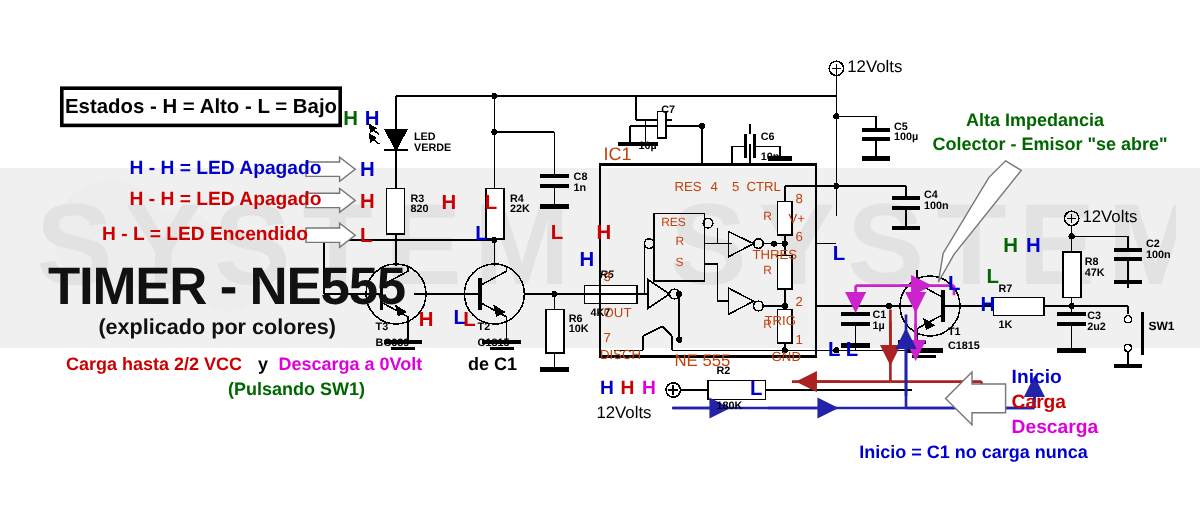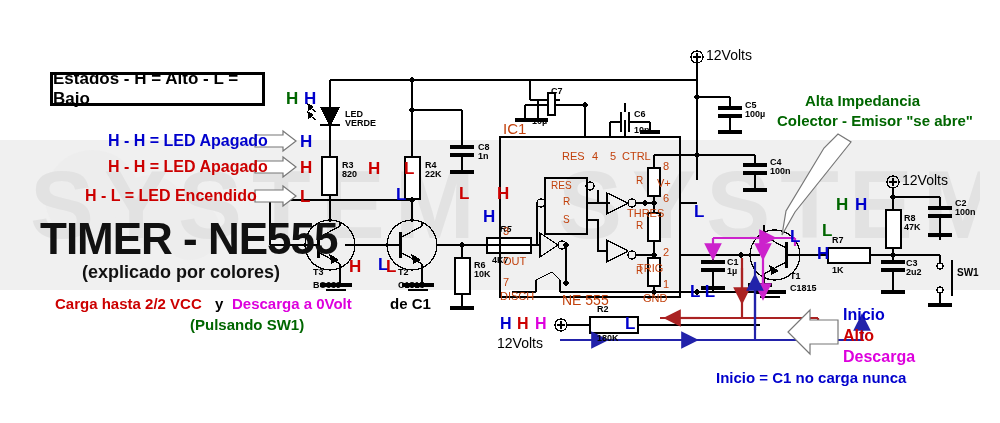--- a/index.html
+++ b/index.html
@@ -14,21 +14,21 @@
            color:#e2e2e2;letter-spacing:10px;white-space:nowrap;overflow:hidden;}
   .wm-blob{position:absolute;border-radius:50%;background:#ededed;}
 
   svg.sch{position:absolute;left:0;top:0;width:1000px;height:423px;}
 
   .lbl{position:absolute;white-space:nowrap;font-family:"Liberation Sans",sans-serif;line-height:1;}
   .b{font-weight:bold;}
   .blue{color:#0000cc;} .red{color:#cc0000;} .mag{color:#dd00dd;}
   .grn{color:#006600;} .blk{color:#000000;}
 
-  .estados-box{position:absolute;left:50px;top:72px;width:215px;height:34px;
+  .estados-box{position:absolute;left:50px;top:72px;width:235px;height:34px;
     border:3px solid #000;background:#fff;box-sizing:border-box;
     display:flex;align-items:center;justify-content:center;
     font-size:17px;color:#000;font-family:"Liberation Sans",sans-serif;}
 
   .title{position:absolute;left:40px;top:214px;font-size:44px;font-weight:bold;color:#111;
     font-family:"Liberation Sans",sans-serif;letter-spacing:-1px;}
   .subtitle{position:absolute;left:82px;top:262px;font-size:18px;font-weight:bold;color:#111;}
 
   .comp{position:absolute;font-size:9px;font-weight:bold;color:#000;line-height:1.05;white-space:pre;}
   .pin{position:absolute;font-size:11px;color:#c2410c;font-family:"Liberation Sans",sans-serif;}
@@ -355,21 +355,21 @@
   <div class="lbl b red" style="left:55px;top:296px;font-size:15px;">Carga hasta 2/2 VCC</div>
   <div class="lbl b blk" style="left:215px;top:296px;font-size:15px;">y</div>
   <div class="lbl b mag" style="left:232px;top:296px;font-size:15px;">Descarga a 0Volt</div>
   <div class="lbl b blk" style="left:390px;top:296px;font-size:15px;">de C1</div>
   <div class="lbl b grn" style="left:190px;top:317px;font-size:15px;">(Pulsando SW1)</div>
 
   <div class="lbl b grn" style="left:805px;top:93px;font-size:15px;">Alta Impedancia</div>
   <div class="lbl b grn" style="left:777px;top:113px;font-size:15px;">Colector - Emisor "se abre"</div>
 
   <div class="lbl b blue" style="left:843px;top:307px;font-size:16px;">Inicio</div>
-  <div class="lbl b red" style="left:843px;top:328px;font-size:16px;">Alto</div>
+  <div class="lbl b red" style="left:843px;top:328px;font-size:16px;">Carga</div>
   <div class="lbl b mag" style="left:843px;top:349px;font-size:16px;">Descarga</div>
   <div class="lbl b blue" style="left:700px;top:370px;font-size:15px;margin-left:16px;">Inicio = C1 no carga nunca</div>
 
   <div class="lbl blk" style="left:706px;top:48px;font-size:14px;">12Volts</div>
   <div class="lbl blk" style="left:902px;top:173px;font-size:14px;">12Volts</div>
   <div class="lbl blk" style="left:497px;top:336px;font-size:14px;">12Volts</div>
 
   <div class="lbl b blue" style="left:500px;top:316px;font-size:16px;">H</div>
   <div class="lbl b red" style="left:517px;top:316px;font-size:16px;">H</div>
   <div class="lbl b mag" style="left:535px;top:316px;font-size:16px;">H</div>

